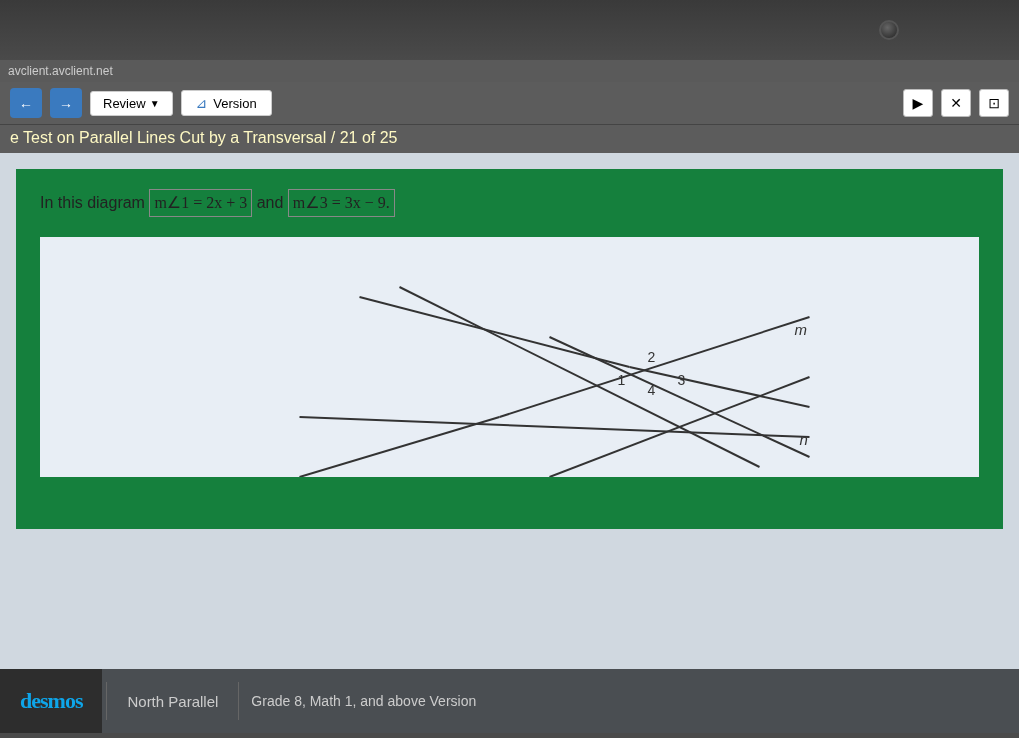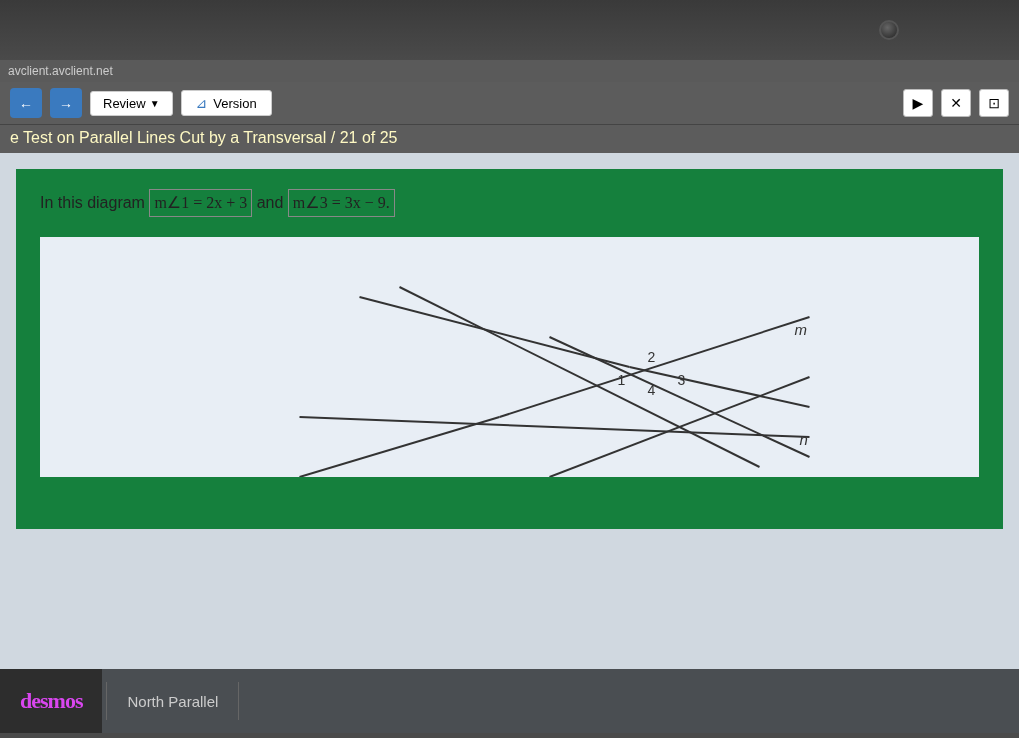--- a/index.html
+++ b/index.html
@@ -161,21 +161,21 @@
     
     .footer-bar {
       background: #4a4e52;
       height: 64px;
       display: flex;
       align-items: center;
       padding: 0 0;
     }
     .desmos-logo {
       background: #2d2d2d;
-      color: #d946ef;
+      color: #0ea5e9;
       font-size: 22px;
       font-weight: bold;
       font-family: serif;
       padding: 0 20px;
       height: 100%;
       display: flex;
       align-items: center;
       letter-spacing: -1px;
     }
     .footer-divider {
@@ -290,13 +290,16 @@
 
 <div class="footer-bar">
   <div class="desmos-logo">
     <span>desmos</span>
   </div>
   <div class="footer-divider"></div>
   <div class="footer-region">
     <span>North Parallel</span>
   </div>
   <div class="footer-divider"></div>
+  <div class="footer-grade">
+    <span>Grade 8, Math 1, and above Version</span>
+  </div>
 </div>
 
 </body></html>

